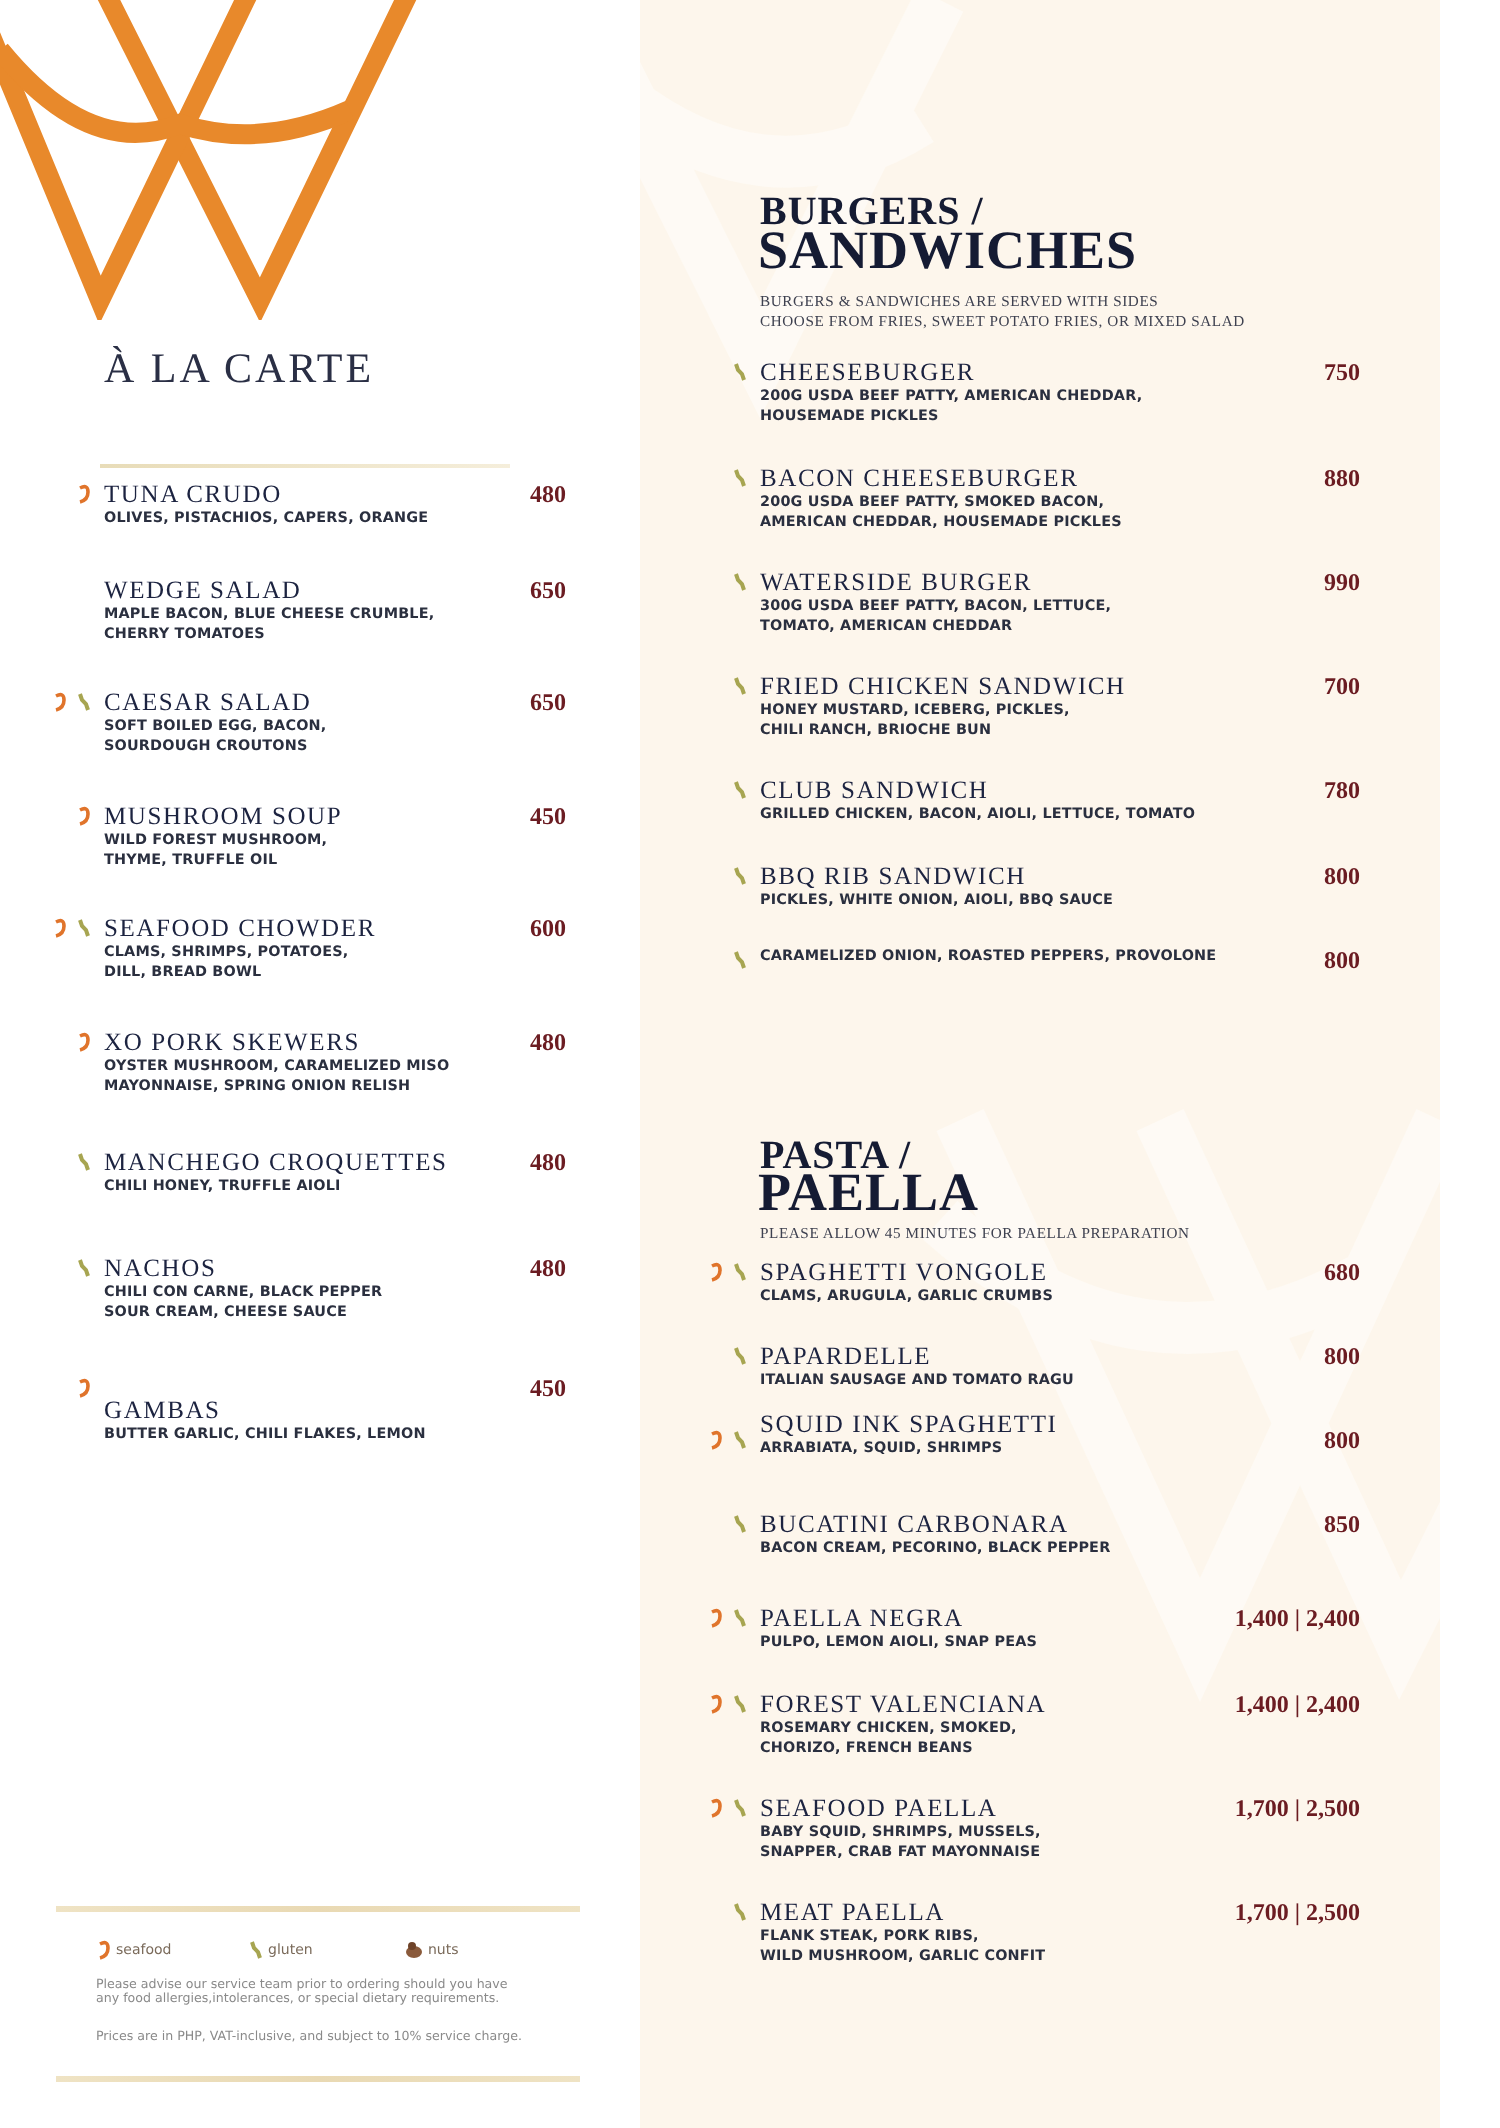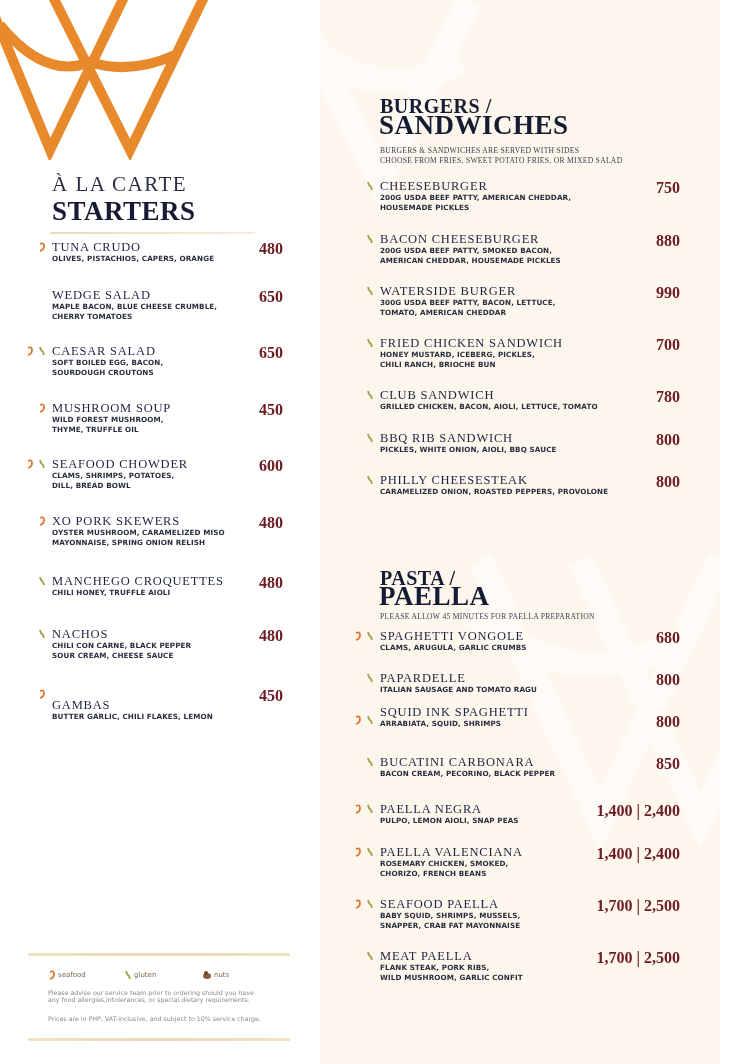--- a/index.html
+++ b/index.html
@@ -16,21 +16,21 @@
 
   .serif { font-family: "Liberation Serif", "DejaVu Serif", serif; }
 
   .alacarte { position: absolute; left: 52px; top: 172px; font-size: 21px; letter-spacing: 1.5px; color: #2a2f45; font-weight: normal; }
   .section-title-left { position: absolute; left: 52px; top: 196px; font-size: 27px; font-weight: bold; letter-spacing: 0.5px; color: #151b33; }
   .rule-left { position: absolute; left: 50px; top: 232px; width: 205px; height: 2px; background: linear-gradient(to right, #e8dcb8, #f5eedb); }
 
   .item { position: absolute; }
   .item-name { font-family: "Liberation Serif", "DejaVu Serif", serif; font-size: 12.5px; letter-spacing: 0.8px; color: #1c2340; white-space: nowrap; line-height: 14px; }
   .item-desc { font-family: "DejaVu Sans", sans-serif; font-size: 7.2px; font-weight: bold; color: #2a2f3f; line-height: 9.5px; letter-spacing: 0.1px; white-space: nowrap; }
-  .price { position: absolute; font-family: "Liberation Serif", "DejaVu Serif", serif; font-weight: bold; font-size: 16px; color: #6b1c22; white-space: nowrap; text-align: right; }
+  .price { position: absolute; font-family: "Liberation Serif", "DejaVu Serif", serif; font-weight: bold; font-size: 12px; color: #6b1c22; white-space: nowrap; text-align: right; }
 
   .icons { position: absolute; display: flex; gap: 4px; align-items: center; height: 12px; }
   .ic { display: inline-block; width: 8px; height: 10px; }
 
   .burgers-t1, .pasta-t1 { position: absolute; left: 60px; font-family: "Liberation Serif", "DejaVu Serif", serif; font-weight: bold; color: #151b33; font-size: 20px; letter-spacing: 0.5px; line-height: 20px; }
   .burgers-t2, .pasta-t2 { position: absolute; left: 59px; font-family: "Liberation Serif", "DejaVu Serif", serif; font-weight: bold; color: #151b33; font-size: 27px; letter-spacing: 0.5px; line-height: 26px; text-align: center; }
   .note { position: absolute; left: 60px; font-family: Liberation Serif, serif; font-size: 7.6px; color: #3e4150; letter-spacing: 0.3px; line-height: 10.5px; white-space: nowrap; }
 
   .legend-box { position: absolute; left: 28px; top: 953px; width: 262px; height: 88px; }
   .legend-rule { position: absolute; left: 0; width: 262px; height: 3px; background: linear-gradient(to right, #efe3c4, #e9d9b3, #efe3c4); }
@@ -44,21 +44,20 @@
 <div class="left-panel">
   <svg class="logo" viewBox="0 0 210 160">
     <g fill="none" stroke="#e8892b" stroke-width="10" stroke-linejoin="miter">
       <polyline points="52,-5 130,150 205,-5"></polyline>
       <polyline points="-10,5 50,150 125,-5"></polyline>
       <path d="M0,25 Q45,80 90,62 Q130,75 175,55"></path>
     </g>
   </svg>
 
   <div class="alacarte serif">À LA CARTE</div>
-  <div class="section-title-left serif">STARTERS</div>
   <div class="rule-left"></div>
 
   <div id="starters-list">
       <div class="item" style="left:52px;top:240px">
       <div class="item-name">TUNA CRUDO</div>
         <div class="item-desc">OLIVES, PISTACHIOS, CAPERS, ORANGE</div>
       </div>
       <div class="icons" style="left:38px;top:241px">
         <svg class="ic" viewBox="0 0 8 10">
           <path d="M2,2 Q6,0 6,4 Q6,8 2,9" fill="none" stroke="#e0742b" stroke-width="1.8"></path>
@@ -259,21 +258,20 @@
       <div class="item-name">BBQ RIB SANDWICH</div>
         <div class="item-desc">PICKLES, WHITE ONION, AIOLI, BBQ SAUCE</div>
       </div>
       <div class="icons" style="left:46px;top:432px">
         <svg class="ic" viewBox="0 0 8 10">
           <path d="M2,1 L3,4 L5,6 L6,9" fill="none" stroke="#a7a551" stroke-width="2"></path>
         </svg>
       </div>
       <div class="price" style="right:40px;top:431px">800</div>
       <div class="item" style="left:60px;top:473px">
-      <div class="item-name">PHILLY CHEESESTEAK</div>
         <div class="item-desc">CARAMELIZED ONION, ROASTED PEPPERS, PROVOLONE</div>
       </div>
       <div class="icons" style="left:46px;top:474px">
         <svg class="ic" viewBox="0 0 8 10">
           <path d="M2,1 L3,4 L5,6 L6,9" fill="none" stroke="#a7a551" stroke-width="2"></path>
         </svg>
       </div>
       <div class="price" style="right:40px;top:473px">800</div>
     </div>
 
@@ -335,21 +333,21 @@
       <div class="icons" style="left:34px;top:803px">
         <svg class="ic" viewBox="0 0 8 10">
           <path d="M2,2 Q6,0 6,4 Q6,8 2,9" fill="none" stroke="#e0742b" stroke-width="1.8"></path>
         </svg>
         <svg class="ic" viewBox="0 0 8 10">
           <path d="M2,1 L3,4 L5,6 L6,9" fill="none" stroke="#a7a551" stroke-width="2"></path>
         </svg>
       </div>
       <div class="price" style="right:40px;top:802px">1,400 | 2,400</div>
       <div class="item" style="left:60px;top:845px">
-      <div class="item-name">PAELLA VALENCIANA</div>
+      <div class="item-name">FOREST VALENCIANA</div>
         <div class="item-desc">ROSEMARY CHICKEN, SMOKED,</div>
         <div class="item-desc">CHORIZO, FRENCH BEANS</div>
       </div>
       <div class="icons" style="left:34px;top:846px">
         <svg class="ic" viewBox="0 0 8 10">
           <path d="M2,2 Q6,0 6,4 Q6,8 2,9" fill="none" stroke="#e0742b" stroke-width="1.8"></path>
         </svg>
         <svg class="ic" viewBox="0 0 8 10">
           <path d="M2,1 L3,4 L5,6 L6,9" fill="none" stroke="#a7a551" stroke-width="2"></path>
         </svg>

